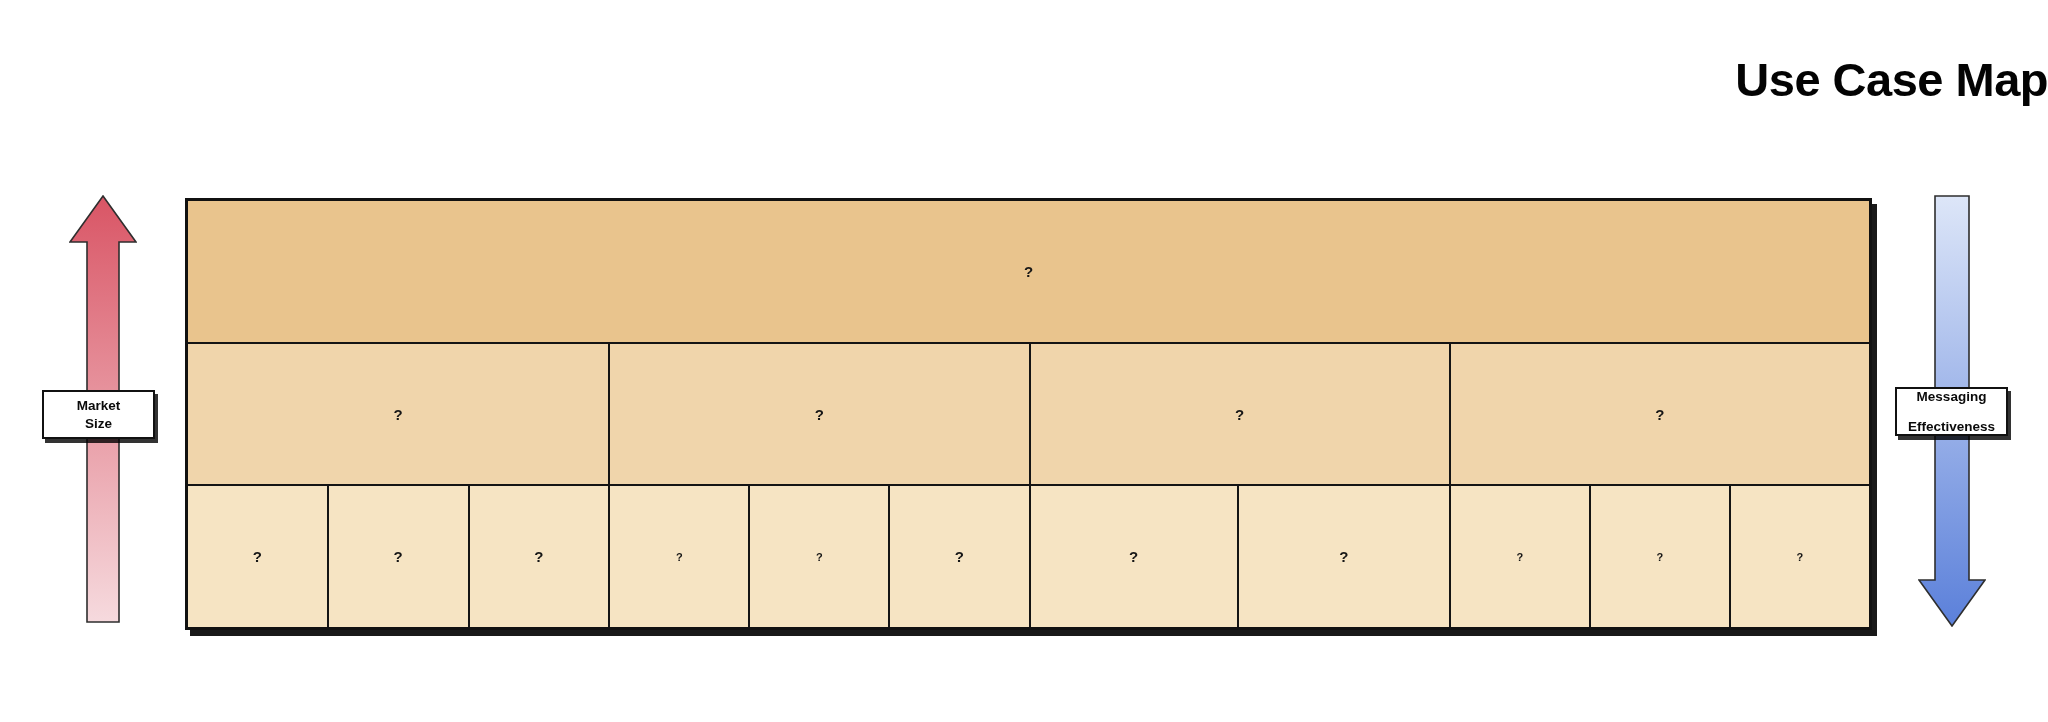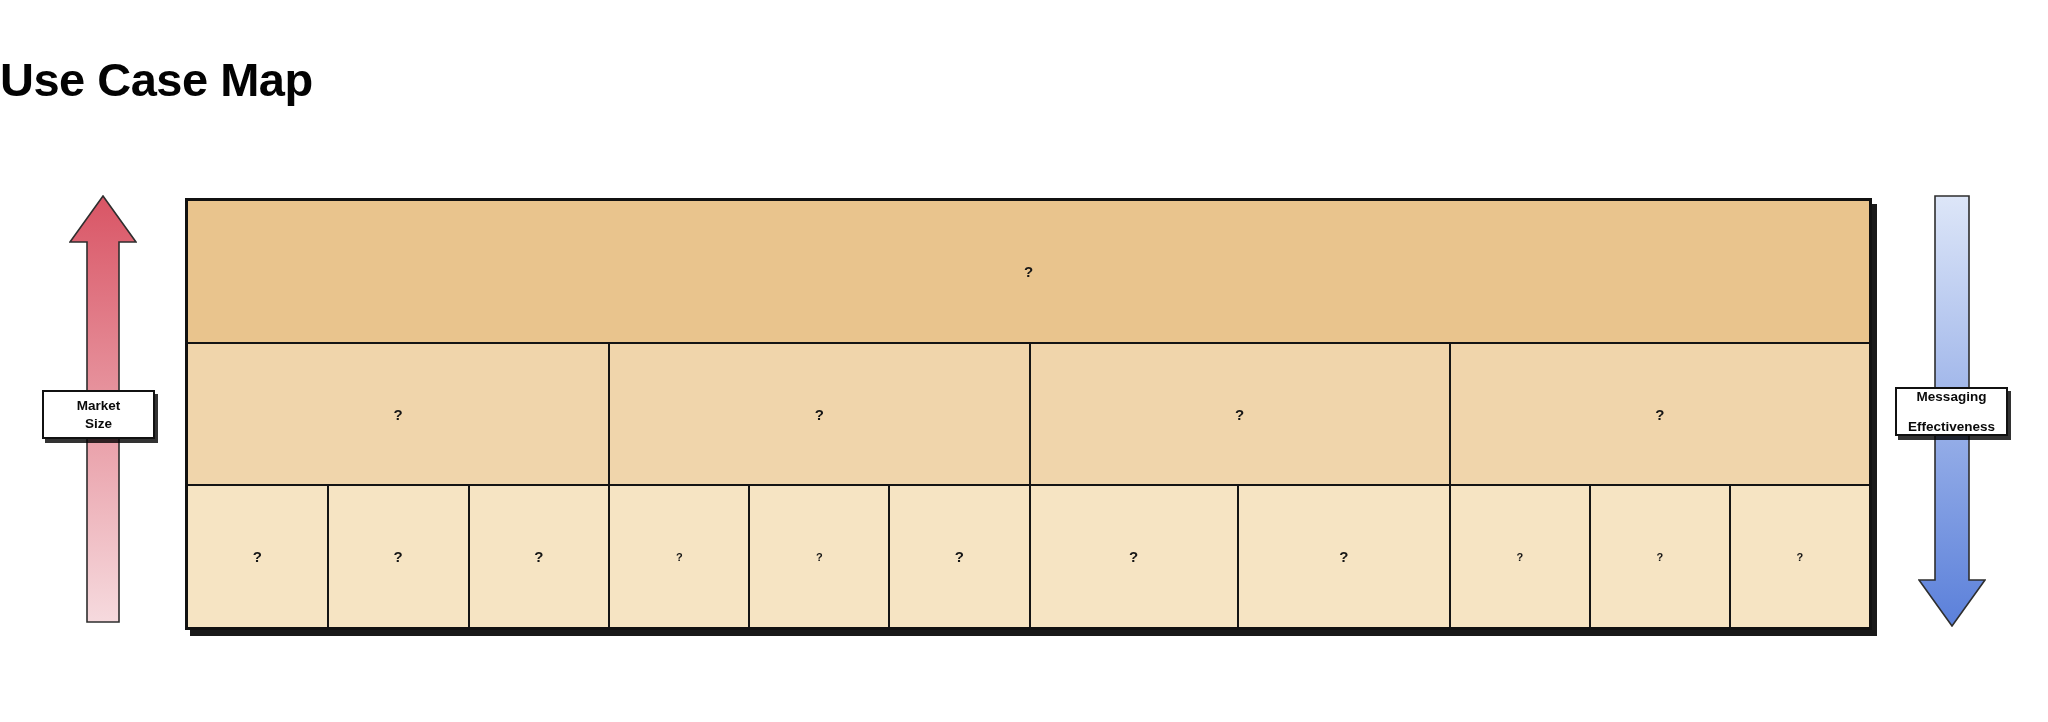--- a/index.html
+++ b/index.html
@@ -1,21 +1,21 @@
 <!DOCTYPE html>
 <html><head>
 <meta charset="utf-8">
 <style>
   html,body{margin:0;padding:0;background:#ffffff;}
   #stage{
     position:relative;width:2048px;height:722px;background:#ffffff;
     font-family:"Liberation Sans", sans-serif;color:#000;overflow:hidden;
   }
   .title{
-    position:absolute;top:52px;left:0;width:100%;text-align:left;
+    position:absolute;top:52px;left:0;width:100%;text-align:right;
     font-size:47px;font-weight:bold;letter-spacing:-0.5px;color:#030303;
   }
   
   .gridbox{
     position:absolute;left:185px;top:198px;width:1687px;height:432px;
     box-sizing:border-box;border:3px solid #111;
     box-shadow:5px 6px 0 rgba(8,8,8,0.93);
     display:flex;flex-direction:column;
   }
   .row{flex:1;display:flex;min-height:0;}

